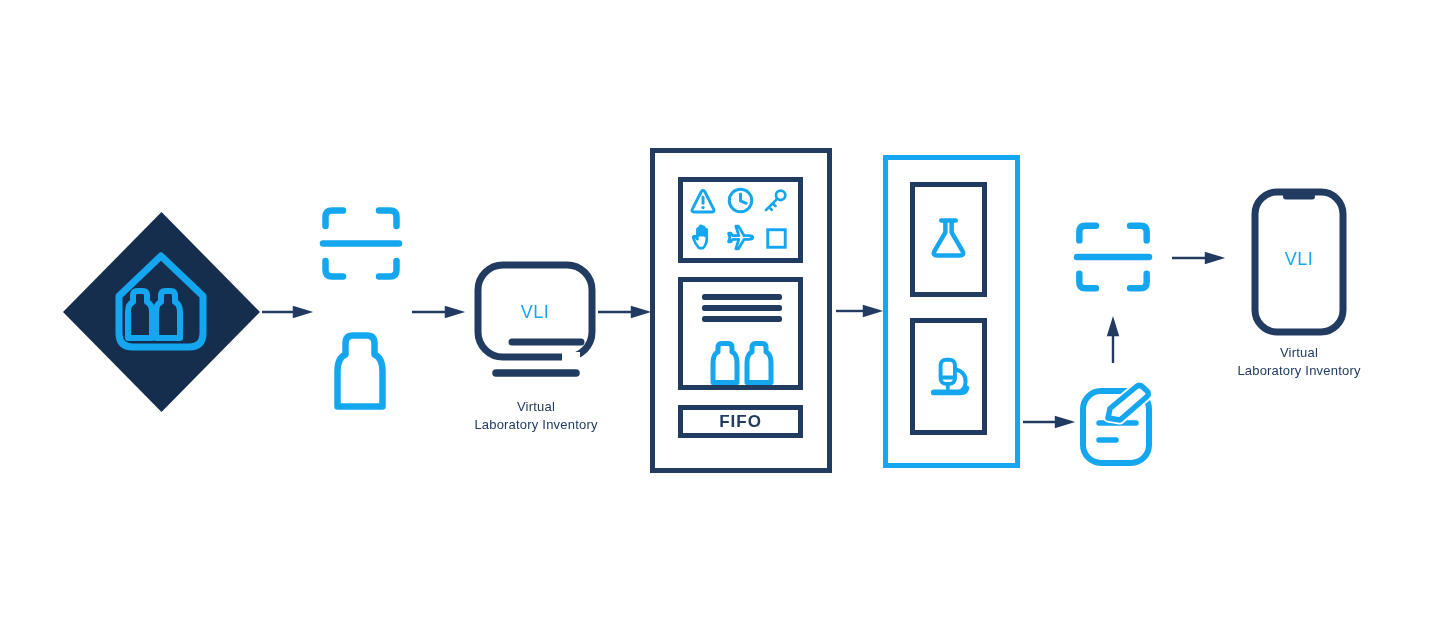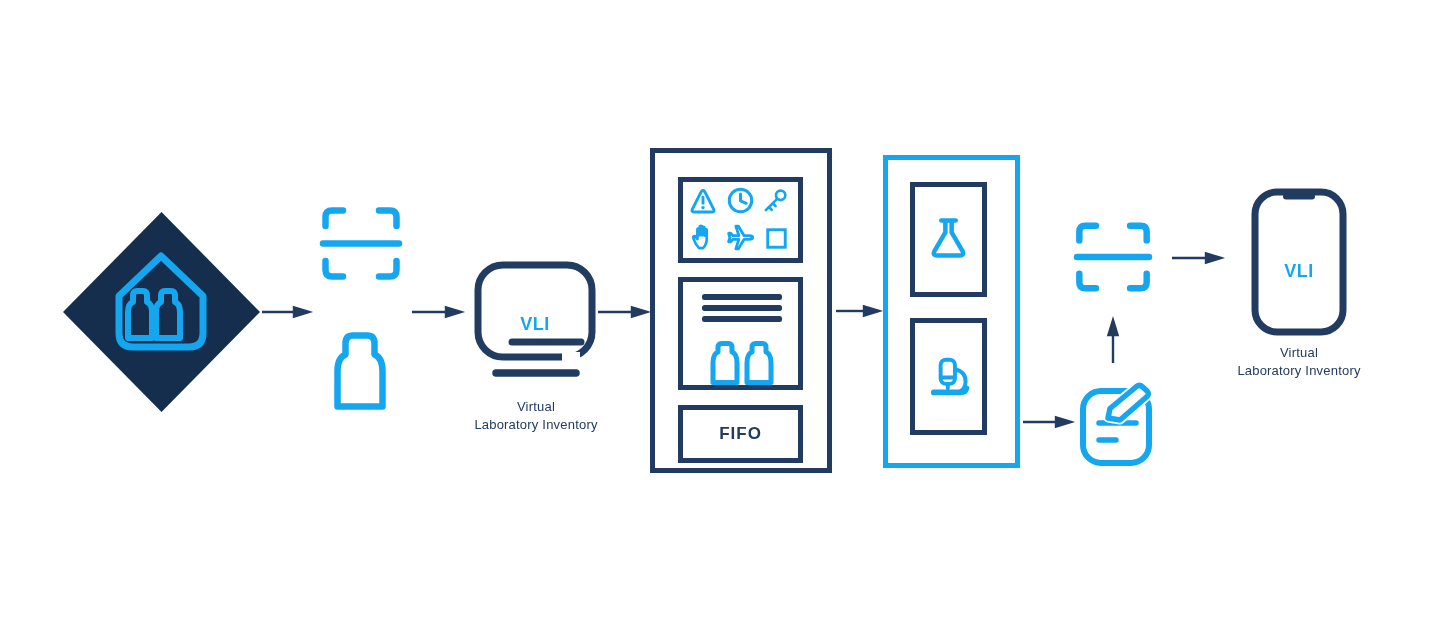--- a/index.html
+++ b/index.html
@@ -13,23 +13,22 @@
   }
   .abs{position:absolute;}
   svg{display:block;overflow:visible;}
   .sn{stroke:var(--navy);fill:none;}
   .sb{stroke:var(--blue);fill:none;}
   .fb{fill:var(--blue);stroke:none;}
   .fw{fill:#fff;stroke:none;}
   .panel-navy{border:5px solid var(--navy);background:transparent;}
   .panel-blue{border:5px solid var(--blue);background:transparent;}
   .app-name{
-    color:var(--blue);font-weight:700;font-size:18px;letter-spacing:.5px;
+    color:var(--blue);font-weight:400;font-size:18px;letter-spacing:.5px;
     text-align:center;
-    margin-top:12px;
   }
   .caption{
     color:var(--navy);font-weight:400;font-size:13px;line-height:18px;
     text-align:center;letter-spacing:.2px;
   }
   .fifo-text{
     color:var(--navy);font-weight:700;font-size:17px;letter-spacing:1px;
     width:100%;height:100%;display:flex;align-items:center;justify-content:center;
   }
   .hline{background:var(--navy);border-radius:2.5px;}
@@ -104,21 +103,21 @@
 
   <div class="abs panel-navy" style="left:678px;top:277px;width:125px;height:113px;"></div>
   <div class="abs hline" style="left:702px;top:294px;width:80px;height:5.5px;"></div>
   <div class="abs hline" style="left:702px;top:305px;width:80px;height:5.5px;"></div>
   <div class="abs hline" style="left:702px;top:316px;width:80px;height:5.5px;"></div>
   <svg class="abs" style="left:710px;top:341px;" width="64" height="44" viewBox="0 0 64 44">
     <path class="sb" stroke-width="5" stroke-linejoin="round" d="M 3 41.5 L 3 22 Q 3 13 8 11 L 8 6.5 Q 8 2.5 11.5 2.5 L 18.5 2.5 Q 22 2.5 22 6.5 L 22 11 Q 27 13 27 22 L 27 41.5 Z"></path>
     <path class="sb" stroke-width="5" stroke-linejoin="round" d="M 37 41.5 L 37 22 Q 37 13 42 11 L 42 6.5 Q 42 2.5 45.5 2.5 L 52.5 2.5 Q 56 2.5 56 6.5 L 56 11 Q 61 13 61 22 L 61 41.5 Z"></path>
   </svg>
 
-  <div class="abs panel-navy" style="left:678px;top:405px;width:125px;height:58px;">
+  <div class="abs panel-navy" style="left:678px;top:405px;width:125px;height:33px;">
     <div class="fifo-text">FIFO</div>
   </div>
 
   <div class="abs panel-blue" style="left:883px;top:155px;width:137px;height:313px;"></div>
   <div class="abs panel-navy" style="left:910px;top:182px;width:77px;height:115px;"></div>
   <svg class="abs" style="left:925px;top:215px;" width="47" height="47" viewBox="0 0 24 24">
     <path class="sb" stroke-width="2.3" stroke-linecap="round" stroke-linejoin="round" d="M 8.3 2.8 L 15.7 2.8 M 10.4 3 L 10.4 8.9 L 4.9 18.3 Q 3.6 20.7 6.4 20.7 L 17.6 20.7 Q 20.4 20.7 19.1 18.3 L 13.6 8.9 L 13.6 3"></path>
   </svg>
   <div class="abs panel-navy" style="left:910px;top:318px;width:77px;height:117px;"></div>
   <svg class="abs" style="left:927px;top:355px;" width="43" height="43" viewBox="0 0 24 24">

